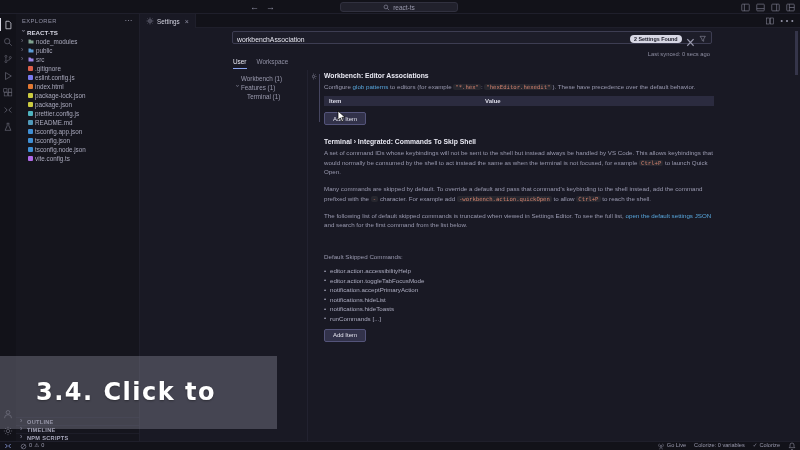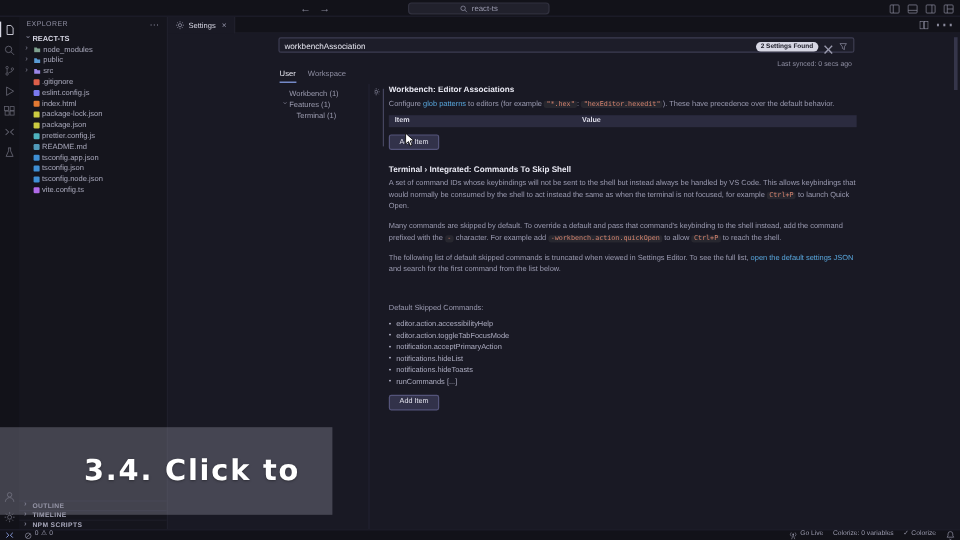--- a/index.html
+++ b/index.html
@@ -96,21 +96,21 @@
   .sblock2 { margin-top:13px; }
   .listtitle { margin-top:22px; }
   .blist { margin-top:5px; }
   .bitem { display:flex; gap:4px; font-size:6.2px; color:#acacc0; height:9.5px; align-items:center; }
   .bullet { color:#acacc0; font-size:6px; line-height:1; }
 
   .scrollthumb { position:absolute; right:2px; top:31px; width:3px; height:44px; background:#35354a; z-index:6; }
 
   
   .overlay { position:absolute; left:0; top:356px; width:277px; height:73px; background:rgba(125,125,140,.45);
-             z-index:40; display:flex; flex-direction:column; justify-content:center; padding-left:70px; }
+             z-index:40; display:flex; flex-direction:column; justify-content:center; padding-left:36px; }
   .ovline { font-family:"DejaVu Sans", sans-serif; font-weight:bold; font-size:24px; line-height:1.2;
             color:#ffffff; letter-spacing:1.5px; text-shadow:0 1px 2px rgba(0,0,0,.35); white-space:nowrap; }
 
   .cursorwrap { position:absolute; left:337px; top:111px; z-index:60; line-height:0; }
 
   
   .statusbar { position:absolute; left:0; right:0; bottom:0; height:9px; background:#121219;
                border-top:1px solid #1f1f2b; display:flex; align-items:center; font-size:5.6px;
                color:#9a9aae; padding:0 4px; z-index:45; }
   .sb-left, .sb-right { display:flex; gap:8px; align-items:center; }

